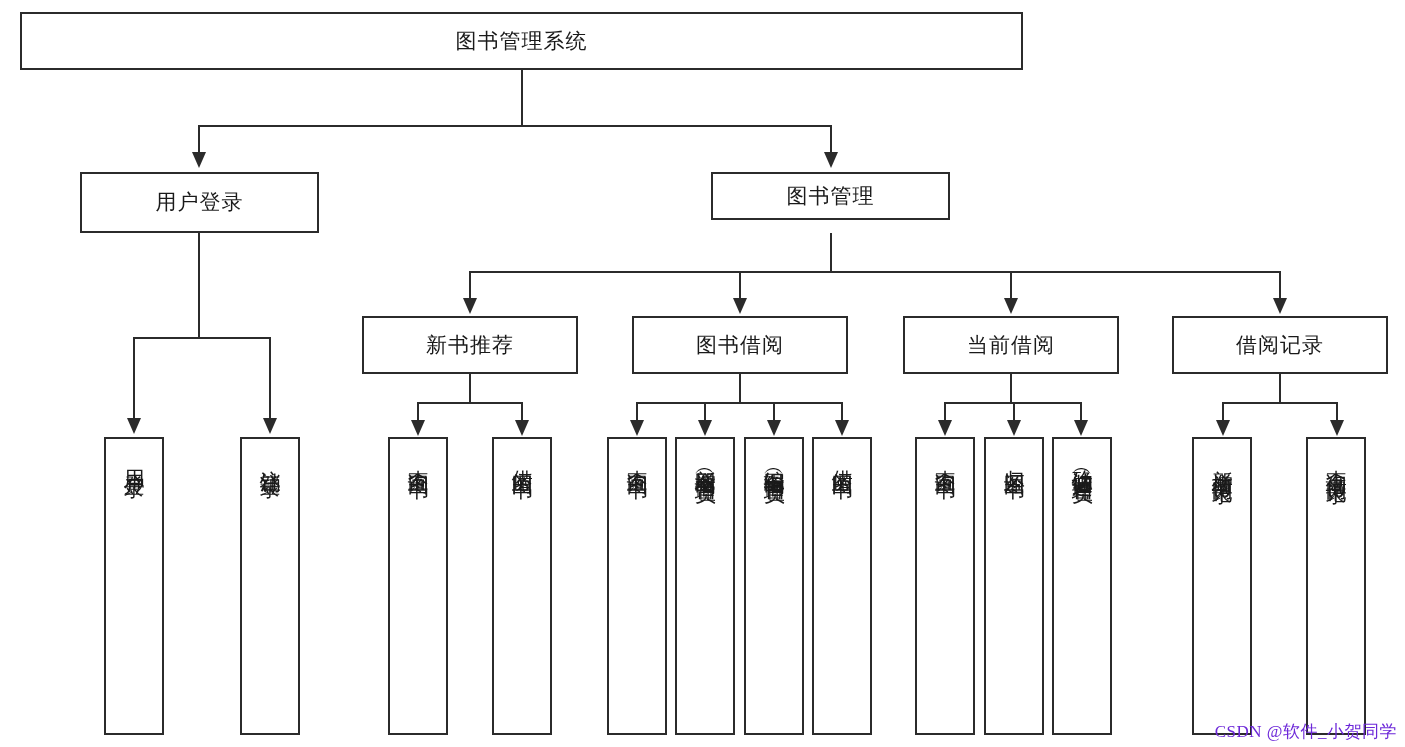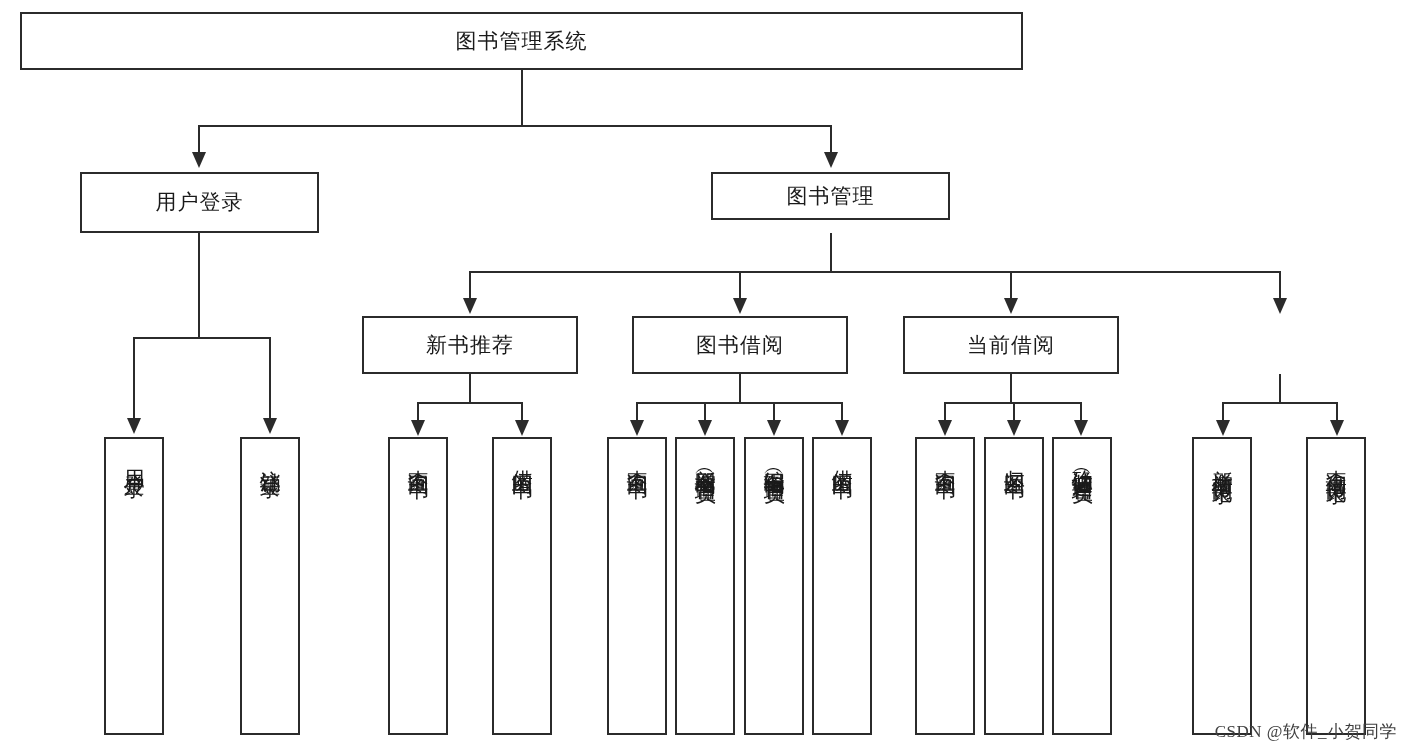--- a/index.html
+++ b/index.html
@@ -69,21 +69,21 @@
     border-left: 7px solid transparent;
     border-right: 7px solid transparent;
     border-top: 16px solid #2b2b2b;
   }
   
   #watermark {
     position: absolute;
     right: 8px;
     bottom: 4px;
     font-size: 17px;
-    color: #404040;
+    color: #6d28d9;
     letter-spacing: 0.5px;
     white-space: nowrap;
   }
 </style>
 </head>
 <body>
 
 <div id="canvas">
 
   <div class="node h root" style="left:20px; top:12px; width:1003px; height:58px;">
@@ -126,20 +126,23 @@
 
   <div class="node h" style="left:632px; top:316px; width:216px; height:58px;">
     <span>图书借阅</span>
   </div>
   <div class="node h" style="left:362px; top:316px; width:216px; height:58px;">
     <span>新书推荐</span>
   </div>
   <div class="node h" style="left:903px; top:316px; width:216px; height:58px;">
     <span>当前借阅</span>
   </div>
+  <div class="node h" style="left:1172px; top:316px; width:216px; height:58px;">
+    <span>借阅记录</span>
+  </div>
 
   <div class="edge vline" style="left:469px; top:374px; width:2px; height:30px;"></div>
   <div class="edge hline" style="left:417px; top:402px; width:106px; height:2px;"></div>
   <div class="edge vline" style="left:417px; top:402px; width:2px; height:20px;"></div>
   <div class="arrow" style="left:411px; top:420px;"></div>
   <div class="edge vline" style="left:521px; top:402px; width:2px; height:20px;"></div>
   <div class="arrow" style="left:515px; top:420px;"></div>
 
   <div class="edge vline" style="left:739px; top:374px; width:2px; height:30px;"></div>
   <div class="edge hline" style="left:636px; top:402px; width:207px; height:2px;"></div>

